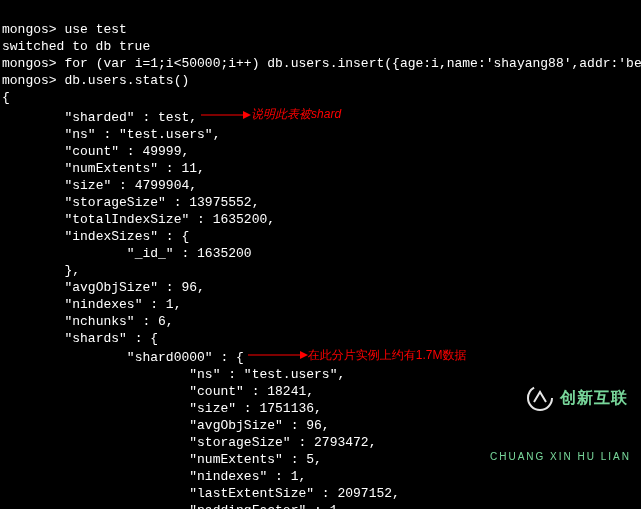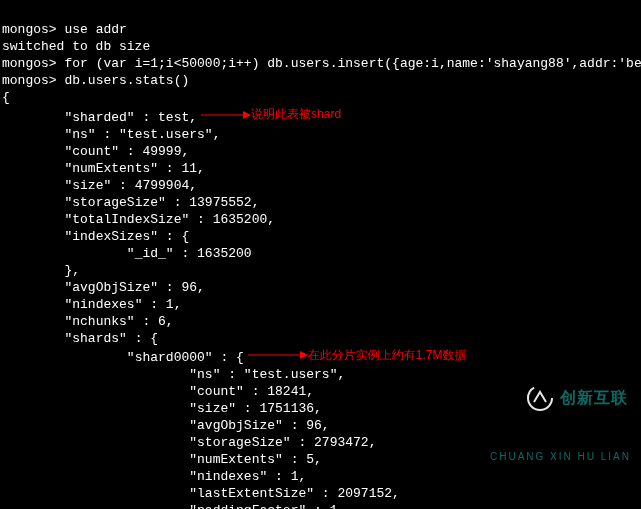--- a/index.html
+++ b/index.html
@@ -1,37 +1,37 @@
 <!DOCTYPE html>
 <html><head>
 <meta charset="utf-8">
 <style>
 html,body{margin:0;padding:0;background:#000;color:#fff;font-family:Consolas,"Courier New",monospace;font-size:13px;line-height:17px;}
 .terminal{white-space:pre;padding:4px 2px;width:641px;height:509px;box-sizing:border-box;position:relative;overflow:hidden;}
 .line{white-space:pre;}
 .annot{color:#ff0000;font-family:"Microsoft YaHei",SimSun,sans-serif;font-size:12px;}
 .arrow{stroke:#ff0000;stroke-width:1.2;fill:none;}
 .arrowhead{fill:#ff0000;}
-.logo{position:absolute;right:10px;bottom:10px;color:#0f766e;opacity:0.9;font-family:"Microsoft YaHei",sans-serif;}
+.logo{position:absolute;right:10px;bottom:10px;color:#86efac;opacity:0.9;font-family:"Microsoft YaHei",sans-serif;}
 .logo .big{font-size:16px;font-weight:bold;letter-spacing:1px;}
 .logo .small{font-size:10px;letter-spacing:2px;display:block;margin-top:-2px;}
 .logo .mark{display:inline-block;vertical-align:middle;margin-right:6px;}
 .anno-row{display:inline-flex;align-items:center;}
 .rel{position:relative;}
 </style>
 </head>
 <body>
 
 <div class="terminal">
-<span class="line"><span>mongos&gt;</span> <span>use addr</span></span>
-<span class="line">switched to db size</span>
+<span class="line"><span>mongos&gt;</span> <span>use test</span></span>
+<span class="line">switched to db true</span>
 <span class="line"><span>mongos&gt;</span> <span>for (var i=1;i&lt;50000;i++) db.users.insert({age:i,name:'shayang88',addr:'beijing',country:'China'})</span></span>
 <span class="line"><span>mongos&gt;</span> <span>db.users.stats()</span></span>
 <span class="line">{</span>
-<span class="line rel"><span>        </span><span>"sharded"</span> : <span>test,</span><span class="anno-row" style="margin-left:4px;"><svg width="50" height="12">
+<span class="line rel"><span>        </span><span>"sharded"</span> : <span>test,</span><span class="anno-row" style="margin-left:4px;font-style:italic;"><svg width="50" height="12">
           <line class="arrow" x1="0" y1="6" x2="42" y2="6"></line>
           <polygon class="arrowhead" points="42,2 50,6 42,10"></polygon>
         </svg><span class="annot">说明此表被shard</span></span></span>
 <span class="line"><span>        </span><span>"ns" : "test.users",</span></span>
 <span class="line"><span>        </span><span>"count" : 49999,</span></span>
 <span class="line"><span>        </span><span>"numExtents" : 11,</span></span>
 <span class="line"><span>        </span><span>"size" : 4799904,</span></span>
 <span class="line"><span>        </span><span>"storageSize" : 13975552,</span></span>
 <span class="line"><span>        </span><span>"totalIndexSize" : 1635200,</span></span>
 <span class="line"><span>        </span><span>"indexSizes" : {</span></span>

